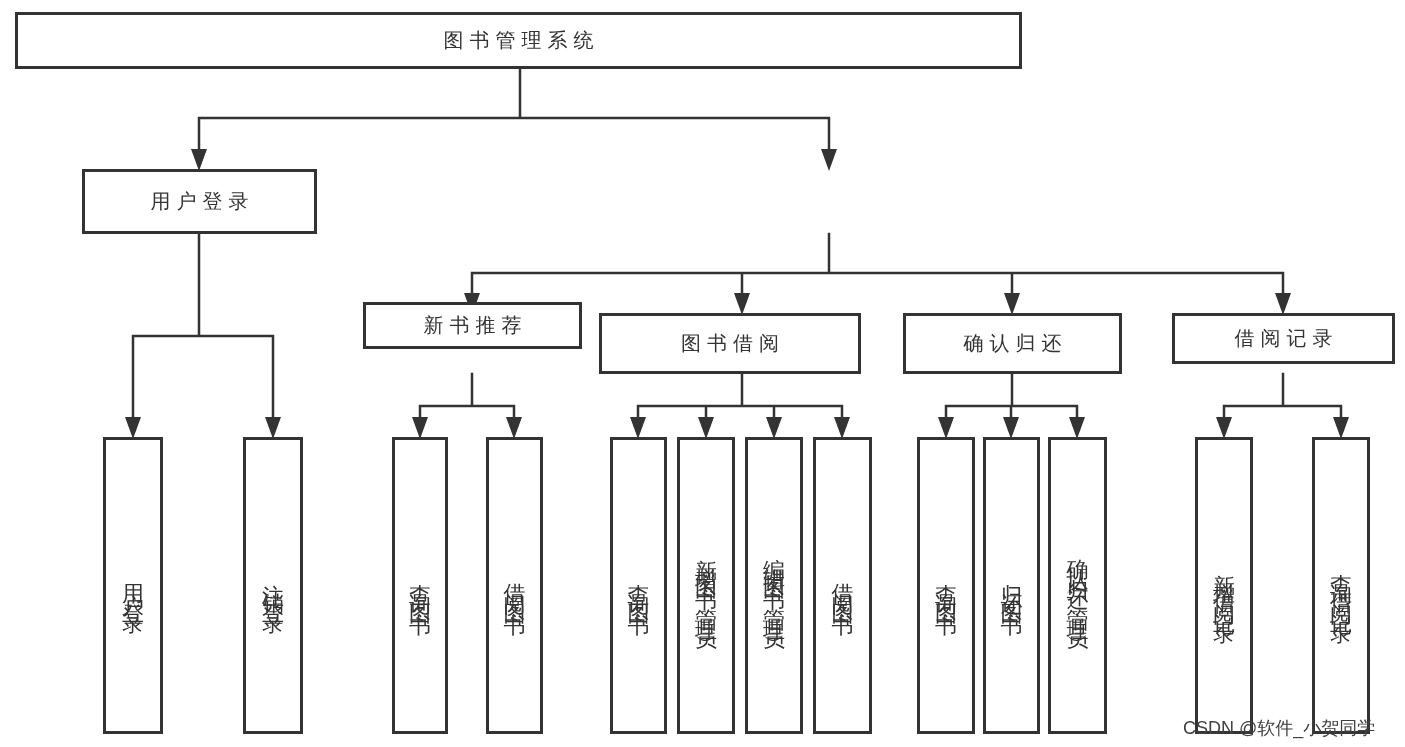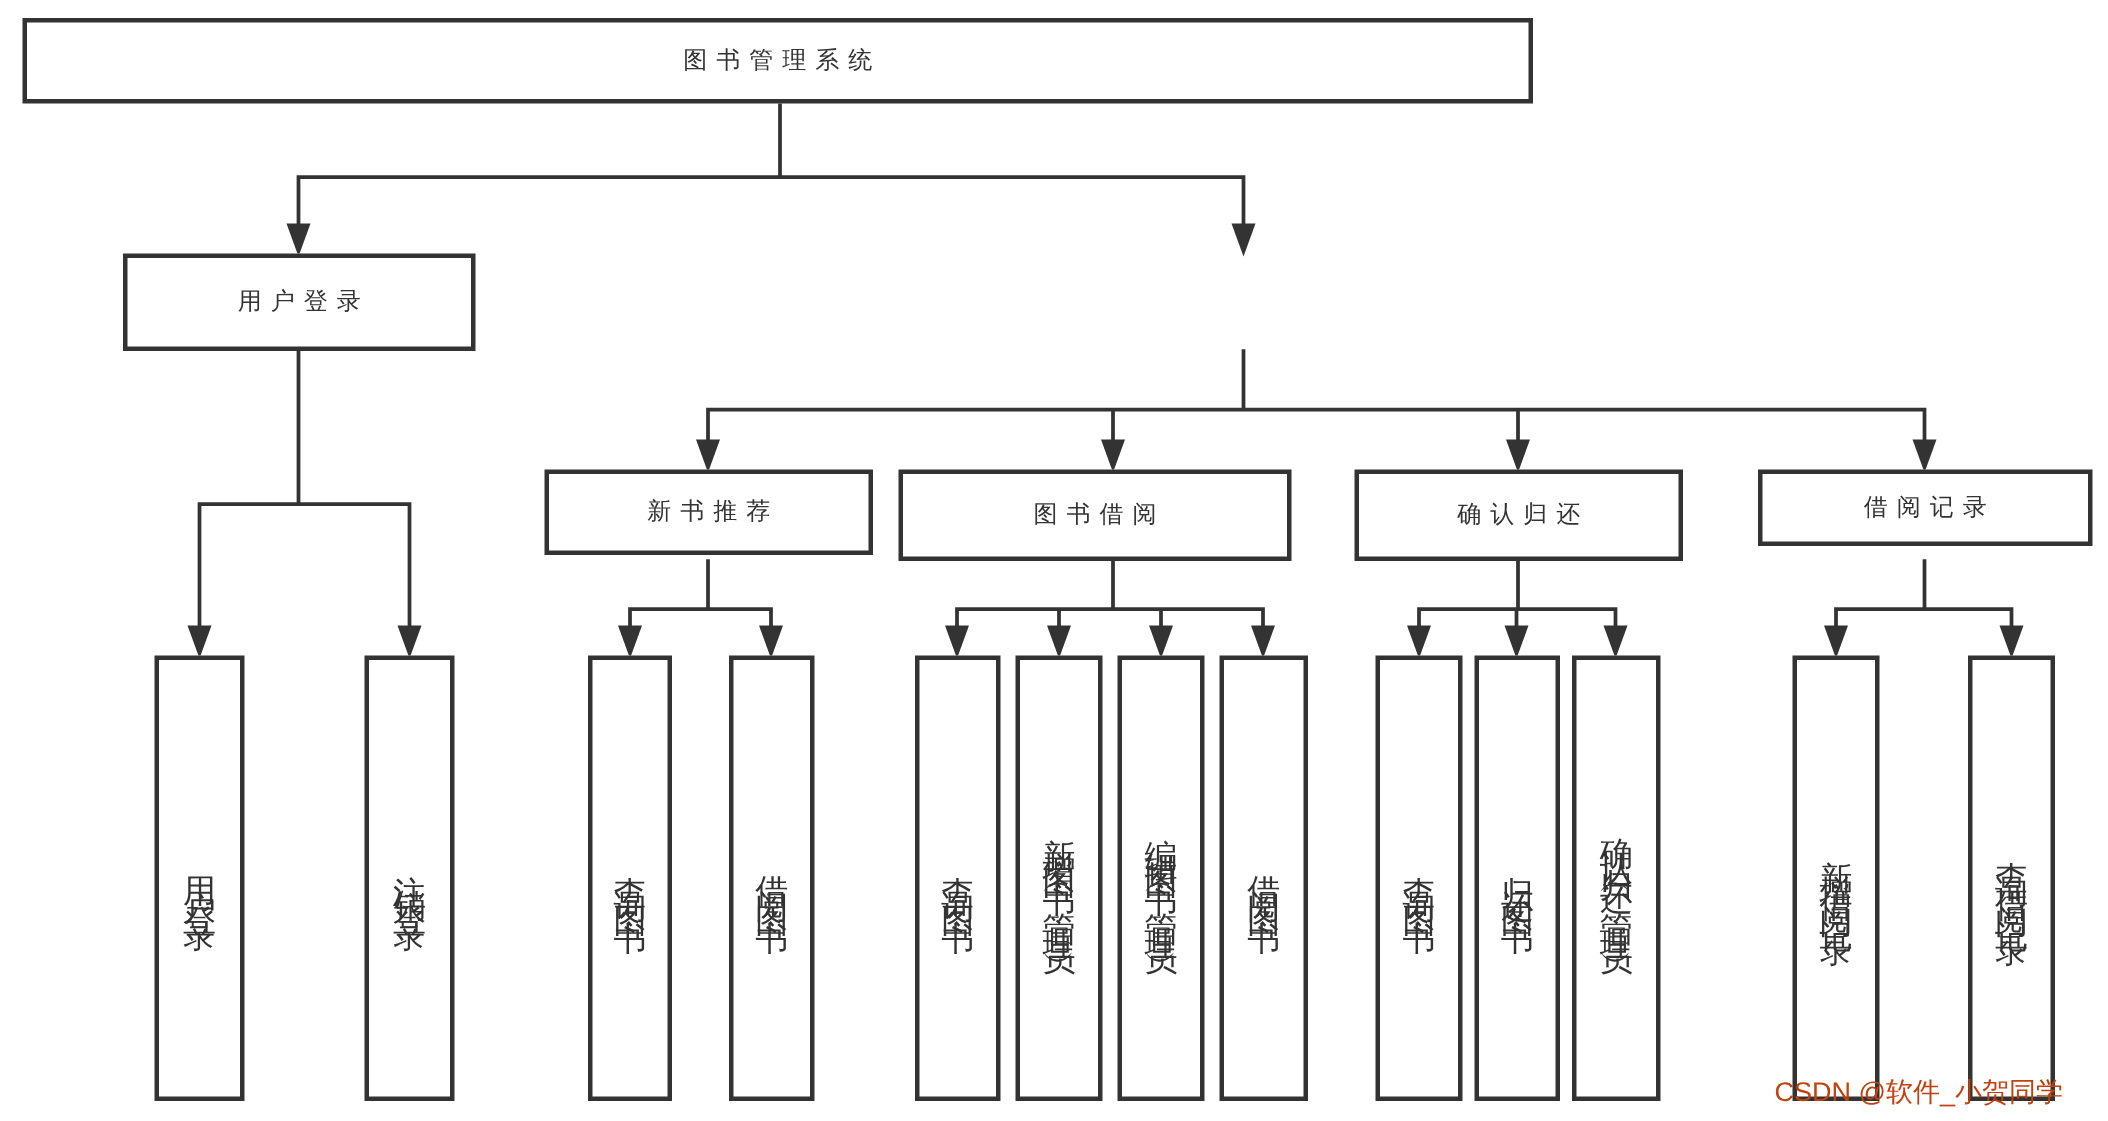--- a/index.html
+++ b/index.html
@@ -21,21 +21,21 @@
     position:absolute;
     box-sizing:border-box;
     background:#ffffff;
     border:3px solid #333333;
     display:flex;
     align-items:center;
     justify-content:center;
     z-index:2;
   }
   .hbox .lbl{
-    font-size:16px;
+    font-size:20px;
     letter-spacing:6px;
     text-indent:6px;
     white-space:nowrap;
     color:#333333;
   }
   .vbox{
     position:absolute;
     box-sizing:border-box;
     background:#ffffff;
     border:3px solid #333333;
@@ -51,21 +51,21 @@
     letter-spacing:10px;
     line-height:1;
     white-space:nowrap;
     color:#333333;
   }
   .watermark{
     position:absolute;
     left:1183px;
     top:716px;
     font-size:18px;
-    color:#c2410c;
+    color:#404040;
     white-space:nowrap;
     z-index:5;
   }
 </style>
 </head>
 <body>
 
 <div class="stage">
 
   <svg class="wires" width="1405" height="747" viewBox="0 0 1405 747">
@@ -102,21 +102,21 @@
   </svg>
 
   <div class="hbox" style="left:15px;top:12px;width:1007px;height:57px">
     <span class="lbl">图书管理系统</span>
   </div>
 
   <div class="hbox" style="left:82px;top:169px;width:235px;height:65px">
     <span class="lbl">用户登录</span>
   </div>
 
-  <div class="hbox" style="left:363px;top:313px;width:219px;height:57px">
+  <div class="hbox" style="left:363px;top:302px;width:219px;height:47px">
     <span class="lbl">新书推荐</span>
   </div>
   <div class="hbox" style="left:599px;top:313px;width:262px;height:61px">
     <span class="lbl">图书借阅</span>
   </div>
   <div class="hbox" style="left:903px;top:313px;width:219px;height:61px">
     <span class="lbl">确认归还</span>
   </div>
   <div class="hbox" style="left:1172px;top:313px;width:223px;height:51px">
     <span class="lbl">借阅记录</span>

